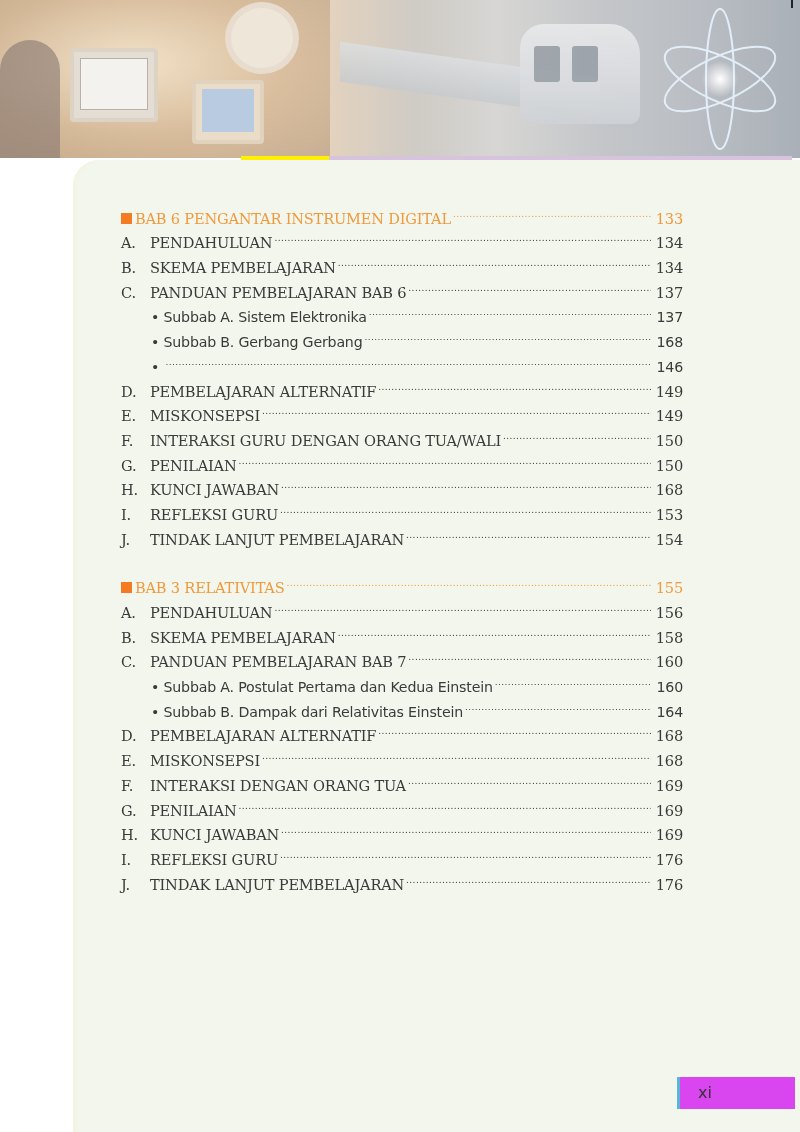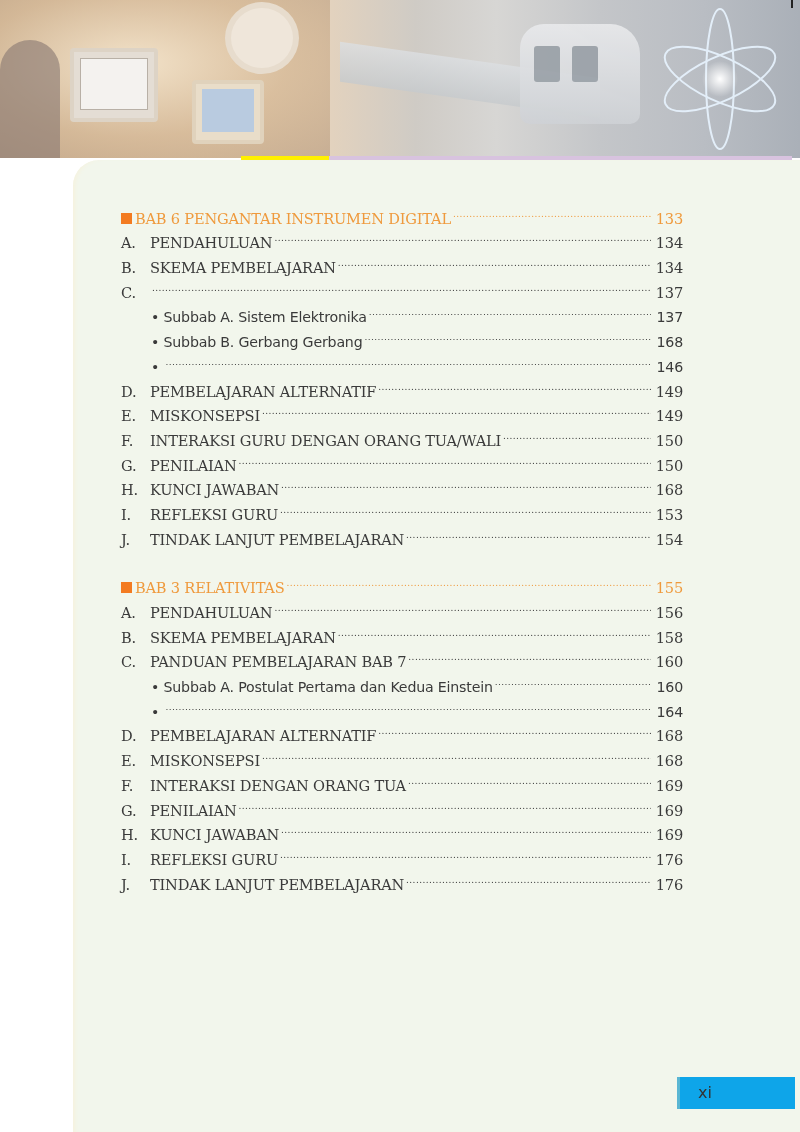--- a/index.html
+++ b/index.html
@@ -84,21 +84,21 @@
       flex: 1 1 auto; overflow: hidden; margin: 0 2px; position: relative; height: 24.7px;
     }
     .toc-row .dots::before {
       content: "................................................................................................................................................................................................................................................";
       position: absolute; left: 0; bottom: 5px; font-size: 9px; letter-spacing: 0.4px; line-height: 1; white-space: nowrap;
     }
     .toc-row .page { flex: 0 0 auto; text-align: right; min-width: 30px; }
     .spacer { height: 24px; }
     .page-number-tab {
       position: absolute; left: 677px; top: 1077px; width: 115px; height: 32px;
-      background: #0ea5e9; border-left: 3px solid #5ab6d3;
+      background: #d946ef; border-left: 3px solid #5ab6d3;
     }
     .page-number-tab span {
       position: absolute; left: 18px; top: 6px; font-family: "DejaVu Sans", "Liberation Sans", sans-serif; font-size: 16px; color: #333;
     }
     .corner-mark { position: absolute; left: 791px; top: 0; width: 2px; height: 8px; background: #222; }
   </style>
 </head>
 <body>
 
 <div class="banner">
@@ -153,20 +153,21 @@
     <span class="page">134</span>
   </div>
   <div class="toc-row">
     <span class="letter">B.</span>
     <span class="title">SKEMA PEMBELAJARAN</span>
     <span class="dots"></span>
     <span class="page">134</span>
   </div>
   <div class="toc-row">
     <span class="letter">C.</span>
+    <span class="title">PANDUAN PEMBELAJARAN BAB 6</span>
     <span class="dots"></span>
     <span class="page">137</span>
   </div>
   <div class="toc-row sub">
     <span>•</span>&nbsp;
     <span class="title">Subbab A. Sistem Elektronika</span>
     <span class="dots"></span>
     <span class="page">137</span>
   </div>
   <div class="toc-row sub">
@@ -250,20 +251,21 @@
     <span class="page">160</span>
   </div>
   <div class="toc-row sub">
     <span>•</span>&nbsp;
     <span class="title">Subbab A. Postulat Pertama dan Kedua Einstein</span>
     <span class="dots"></span>
     <span class="page">160</span>
   </div>
   <div class="toc-row sub">
     <span>•</span>&nbsp;
+    <span class="title">Subbab B. Dampak dari Relativitas Einstein</span>
     <span class="dots"></span>
     <span class="page">164</span>
   </div>
   <div class="toc-row">
     <span class="letter">D.</span>
     <span class="title">PEMBELAJARAN ALTERNATIF</span>
     <span class="dots"></span>
     <span class="page">168</span>
   </div>
   <div class="toc-row">

